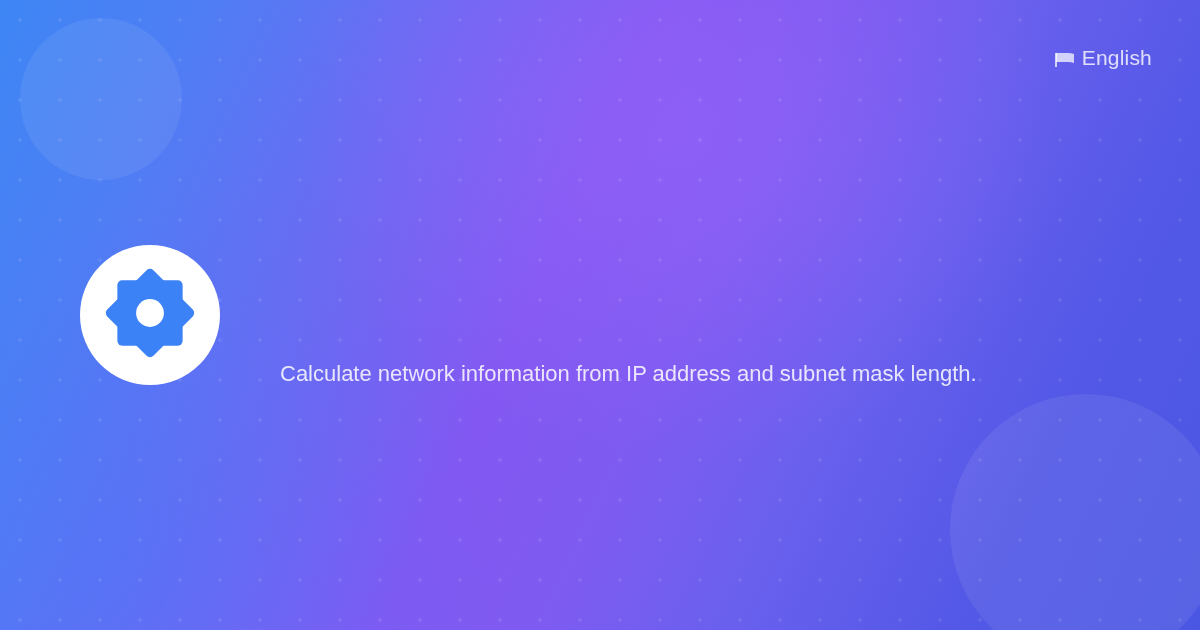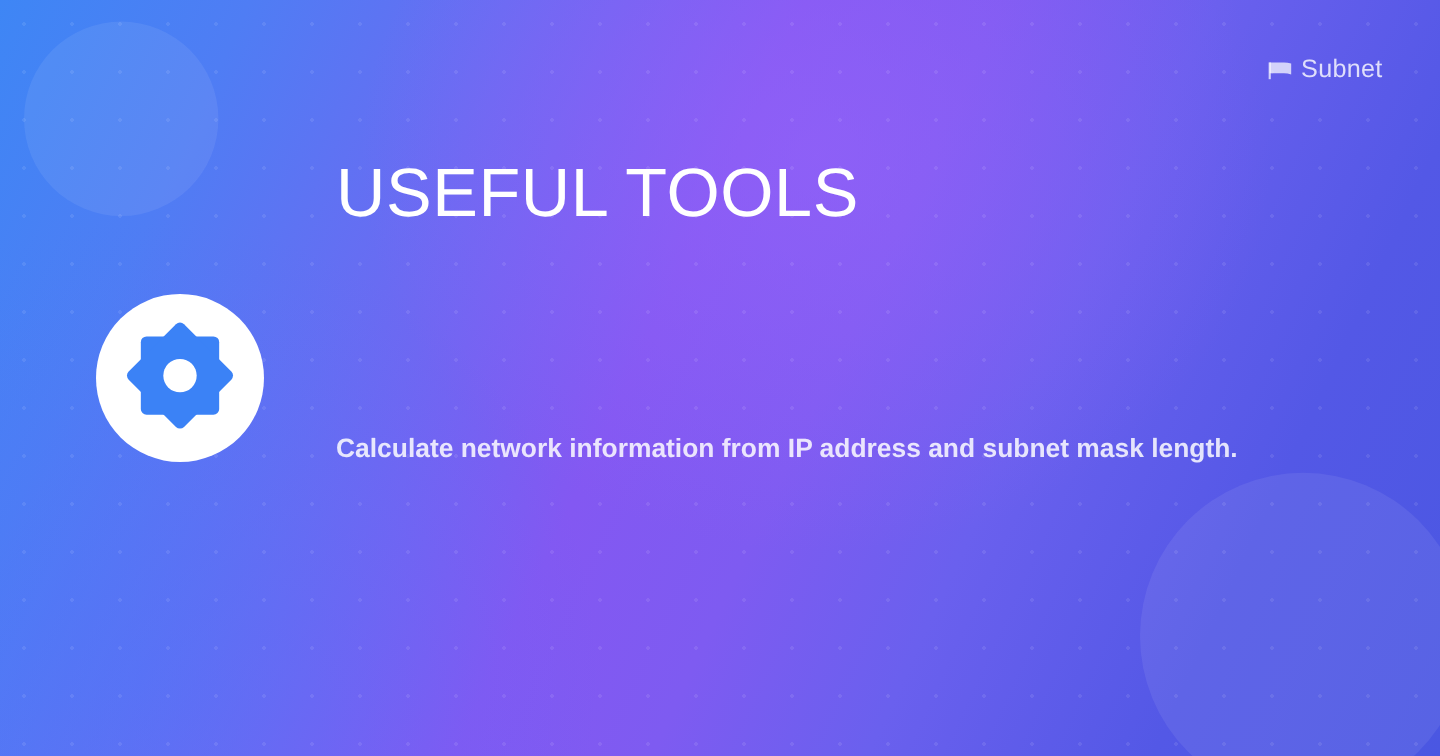--- a/index.html
+++ b/index.html
@@ -149,21 +149,21 @@
     line-height: 1;
     white-space: nowrap;
   }
 
   .page-desc {
     position: absolute;
     top: 359px;
     left: 0;
     margin: 0;
     font-size: 22px;
-    font-weight: 700;
+    font-weight: 400;
     color: rgba(255,255,255,0.84);
     line-height: 1.35;
     white-space: nowrap;
     text-align: center;
   }
 </style>
 </head>
 <body>
 
 <div class="og-card">
@@ -175,33 +175,32 @@
   <div class="blob blob-tl"></div>
   <div class="blob blob-br"></div>
 
   <div class="lang">
     <span class="flag-icon">
       <svg width="22" height="16" viewBox="0 0 22 16" xmlns="http://www.w3.org/2000/svg">
         <path d="M1 1 H13 Q16 1 19 2 V11 Q16 10 13 10 H1 Z" fill="rgba(255,255,255,0.72)"></path>
         <rect x="0" y="1" width="2" height="14" fill="rgba(255,255,255,0.72)"></rect>
       </svg>
     </span>
-    <span>Subnet</span>
+    <span>English</span>
   </div>
 
   <div class="icon-badge">
     <span>
       <svg width="96" height="96" viewBox="0 0 100 100" xmlns="http://www.w3.org/2000/svg">
         <g fill="#3b82f6">
           <rect x="16" y="16" width="68" height="68" rx="5"></rect>
           <rect x="16" y="16" width="68" height="68" rx="5" transform="rotate(45 50 50)"></rect>
         </g>
         <circle cx="50" cy="50" r="14.5" fill="#ffffff"></circle>
       </svg>
     </span>
   </div>
 
   <div class="content">
-    <h1 class="site-title">USEFUL TOOLS</h1>
     <p class="page-desc">Calculate network information from IP address and subnet mask length.</p>
   </div>
 
 </div>
 
 </body></html>

